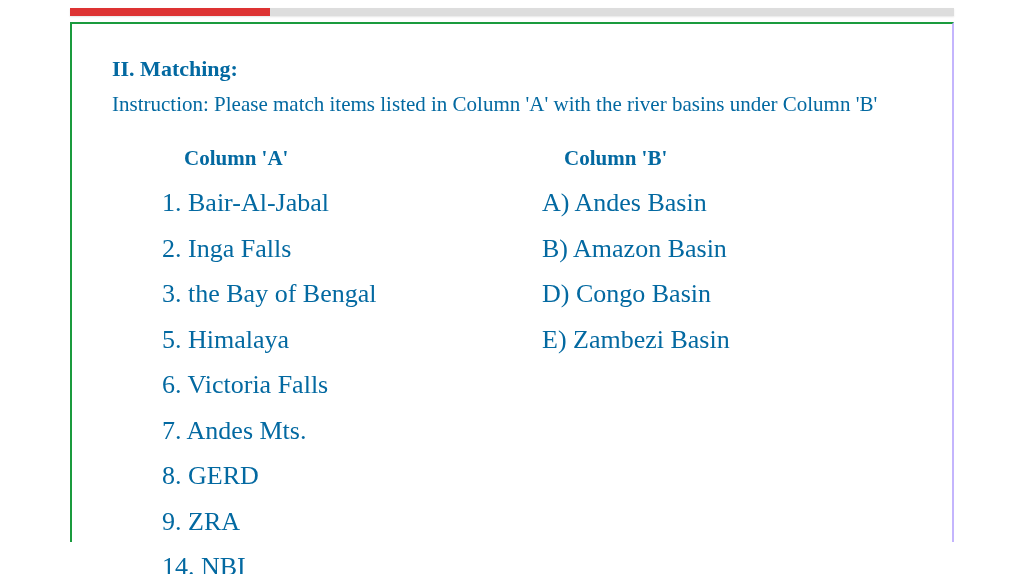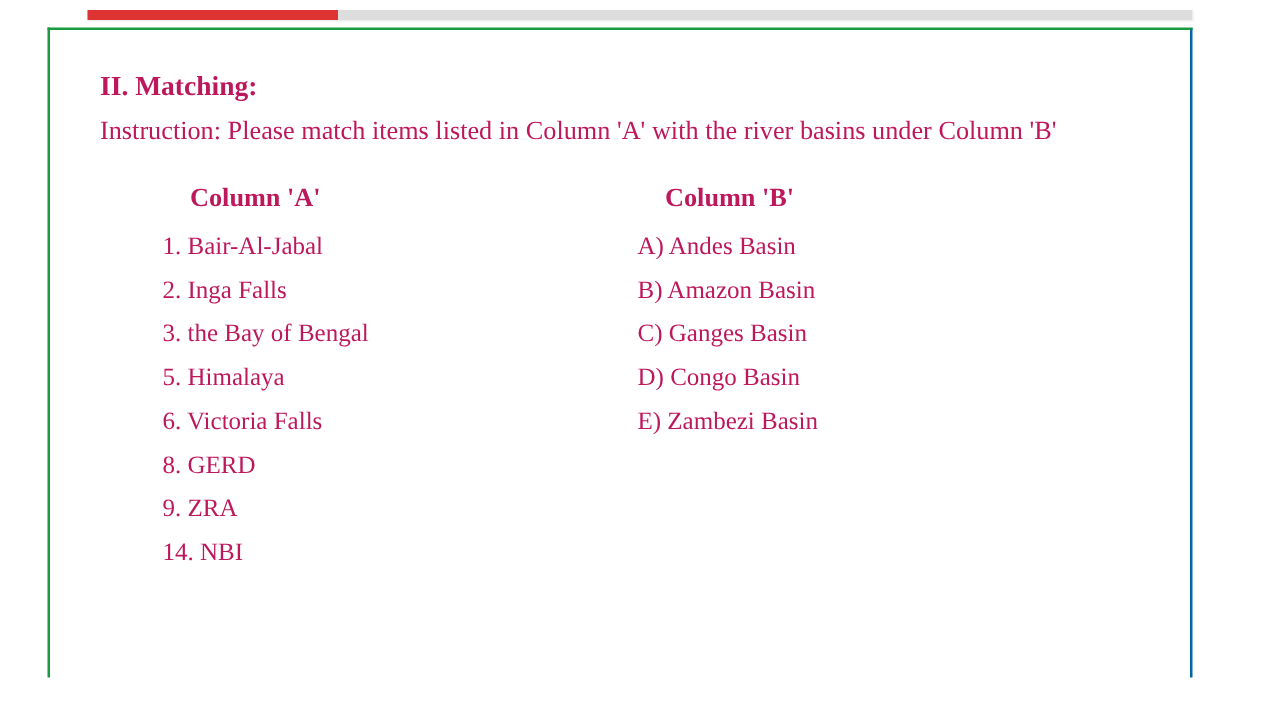--- a/index.html
+++ b/index.html
@@ -11,28 +11,28 @@
       height: 574px;
       overflow: hidden;
     }
     .top-bar {
       height: 8px;
       background: linear-gradient(to right, #d33 0, #d33 200px, #ddd 200px, #ddd 950px, #fff 950px);
       margin: 8px 70px 0 70px;
       box-shadow: 0 1px 2px rgba(0,0,0,0.1);
     }
     .page {
-      margin: 6px 70px 0 38px;
+      margin: 6px 70px 0 70px;
       border-top: 2px solid #1a9b3e;
       border-left: 2px solid #1a9b3e;
-      border-right: 2px solid #0369a1;
+      border-right: 2px solid #c4b5fd;
       padding: 28px 40px 20px 40px;
       height: 520px;
       box-sizing: border-box;
-      color: #be185d;
+      color: #0369a1;
       font-size: 20px;
       line-height: 1.5;
     }
     .section-title {
       font-weight: bold;
       font-size: 22px;
       margin-bottom: 4px;
     }
     .instruction-line {
       font-size: 21px;
@@ -50,21 +50,21 @@
       display: flex;
       flex-direction: column;
     }
     .col-header {
       font-weight: bold;
       font-size: 21px;
       margin-bottom: 6px;
       padding-left: 22px;
     }
     .item {
-      font-size: 20px;
+      font-size: 26px;
       line-height: 1.75;
       white-space: nowrap;
     }
     .col-a { width: 320px; }
     .col-b { width: 260px; }
   </style>
 </head>
 <body>
 
 <div class="top-bar"></div>
@@ -79,29 +79,29 @@
 
   <div class="columns">
 
     <div class="col col-a">
       <div class="col-header">Column 'A'</div>
       <div class="item">1. Bair-Al-Jabal</div>
       <div class="item">2. Inga Falls</div>
       <div class="item">3. the Bay of Bengal</div>
       <div class="item">5. Himalaya</div>
       <div class="item">6. Victoria Falls</div>
+      <div class="item">7. Andes Mts.</div>
       <div class="item">8. GERD</div>
       <div class="item">9. ZRA</div>
       <div class="item">14. NBI</div>
     </div>
 
     <div class="col col-b">
       <div class="col-header">Column 'B'</div>
       <div class="item">A) Andes Basin</div>
       <div class="item">B) Amazon Basin</div>
-      <div class="item">C) Ganges Basin</div>
       <div class="item">D) Congo Basin</div>
       <div class="item">E) Zambezi Basin</div>
     </div>
 
   </div>
 
 </div>
 
 </body></html>

